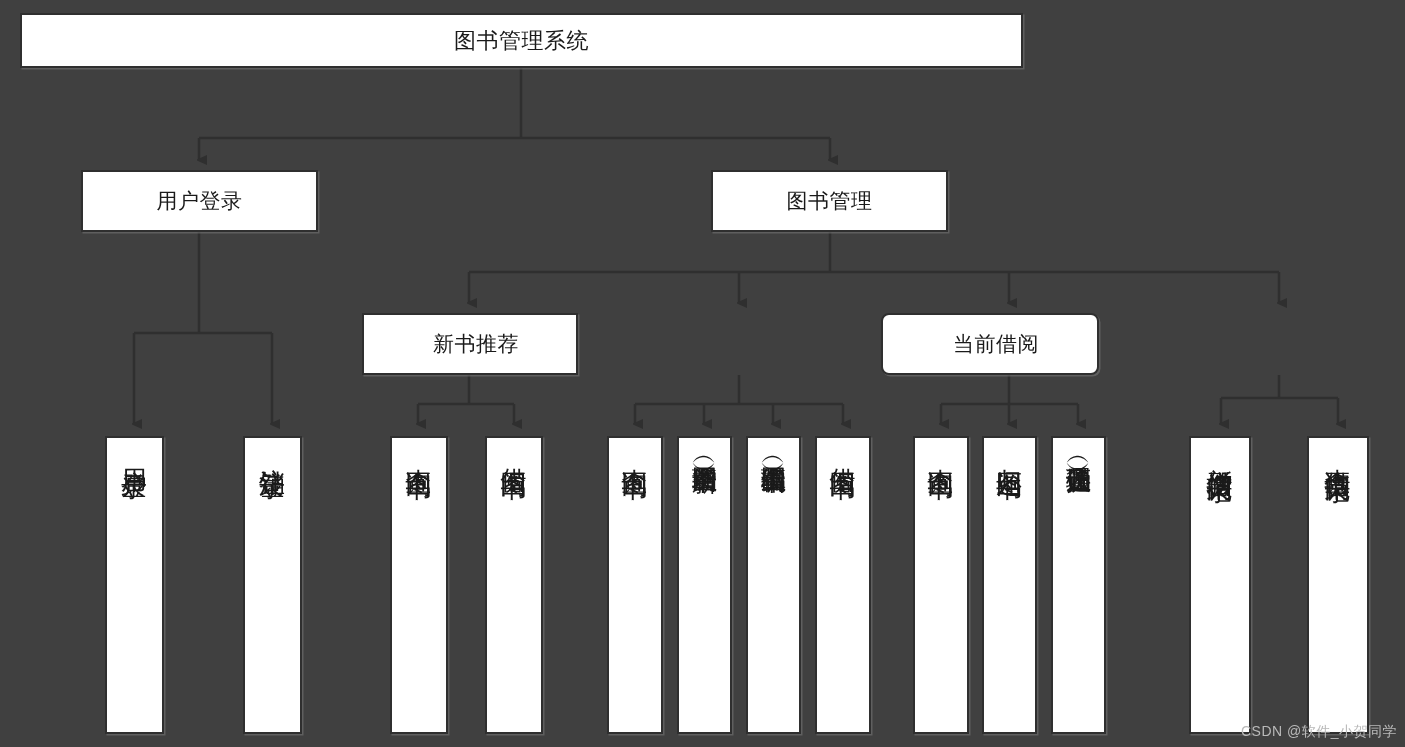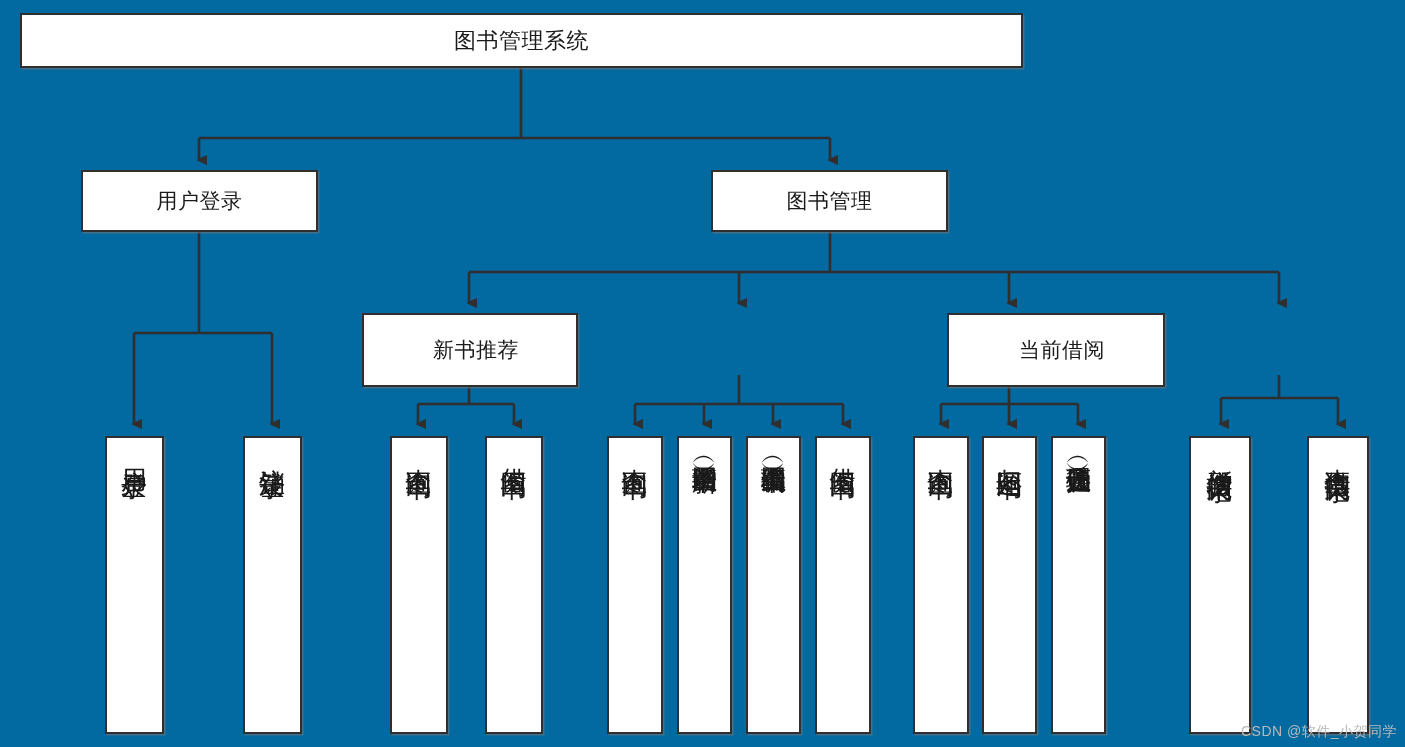--- a/index.html
+++ b/index.html
@@ -7,21 +7,21 @@
     padding: 0;
     background: #ffffff;
   }
   body {
     font-family: "Liberation Sans", "DejaVu Sans", sans-serif;
   }
   #canvas {
     position: relative;
     width: 1405px;
     height: 747px;
-    background: #0369a1;
+    background: #404040;
     overflow: hidden;
   }
   svg.connectors {
     position: absolute;
     left: 0;
     top: 0;
     width: 1405px;
     height: 747px;
     pointer-events: none;
   }
@@ -51,21 +51,21 @@
   .node.root .label { font-size: 22px; }
 
   
   .node.l2 {
     height: 62px;
   }
   .node.l2 .label { font-size: 21px; }
 
   
   .node.l3 {
-    height: 74px;
+    height: 62px;
     padding-left: 12px;
   }
   .node.l3 .label { font-size: 21px; }
 
   
   .node.leaf {
     top: 436px;
     height: 298px;
     align-items: flex-start;
     justify-content: center;
@@ -154,21 +154,21 @@
   <div class="node l2" style="left:81px; top:170px; width:237px;">
     <span class="label">用户登录</span>
   </div>
   <div class="node l2" style="left:711px; top:170px; width:237px;text-align:right;">
     <span class="label">图书管理</span>
   </div>
 
   <div class="node l3" style="left:362px; top:313px; width:216px;">
     <span class="label">新书推荐</span>
   </div>
-  <div class="node l3" style="left:947px; top:313px; width:218px;">
+  <div class="node l3" style="left:881px; top:313px; width:218px;border-radius:8px;">
     <span class="label">当前借阅</span>
   </div>
 
   <div class="node leaf" style="left:105px; width:59px;">
     <span class="label">用户登录</span>
   </div>
   <div class="node leaf" style="left:243px; width:59px;">
     <span class="label">注销登录</span>
   </div>
 

